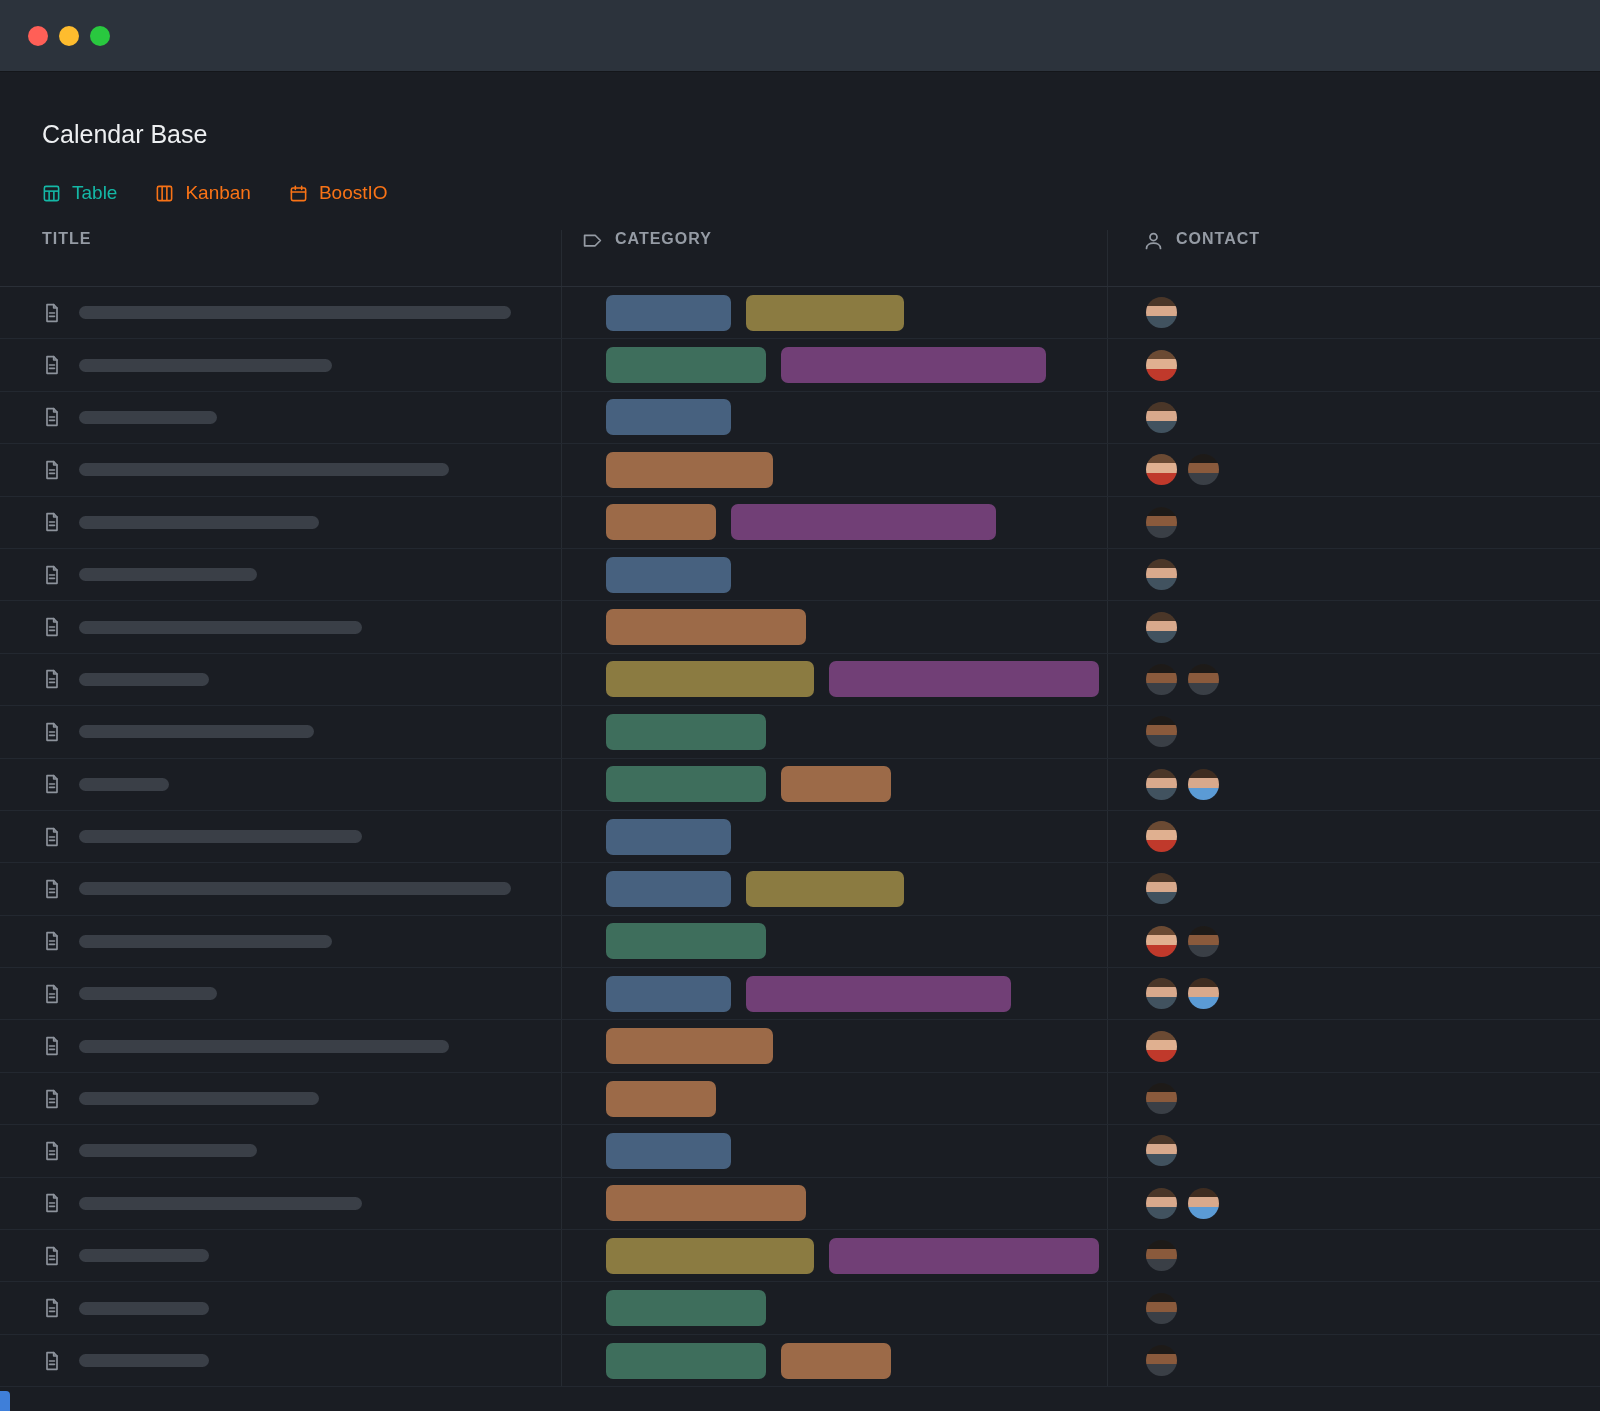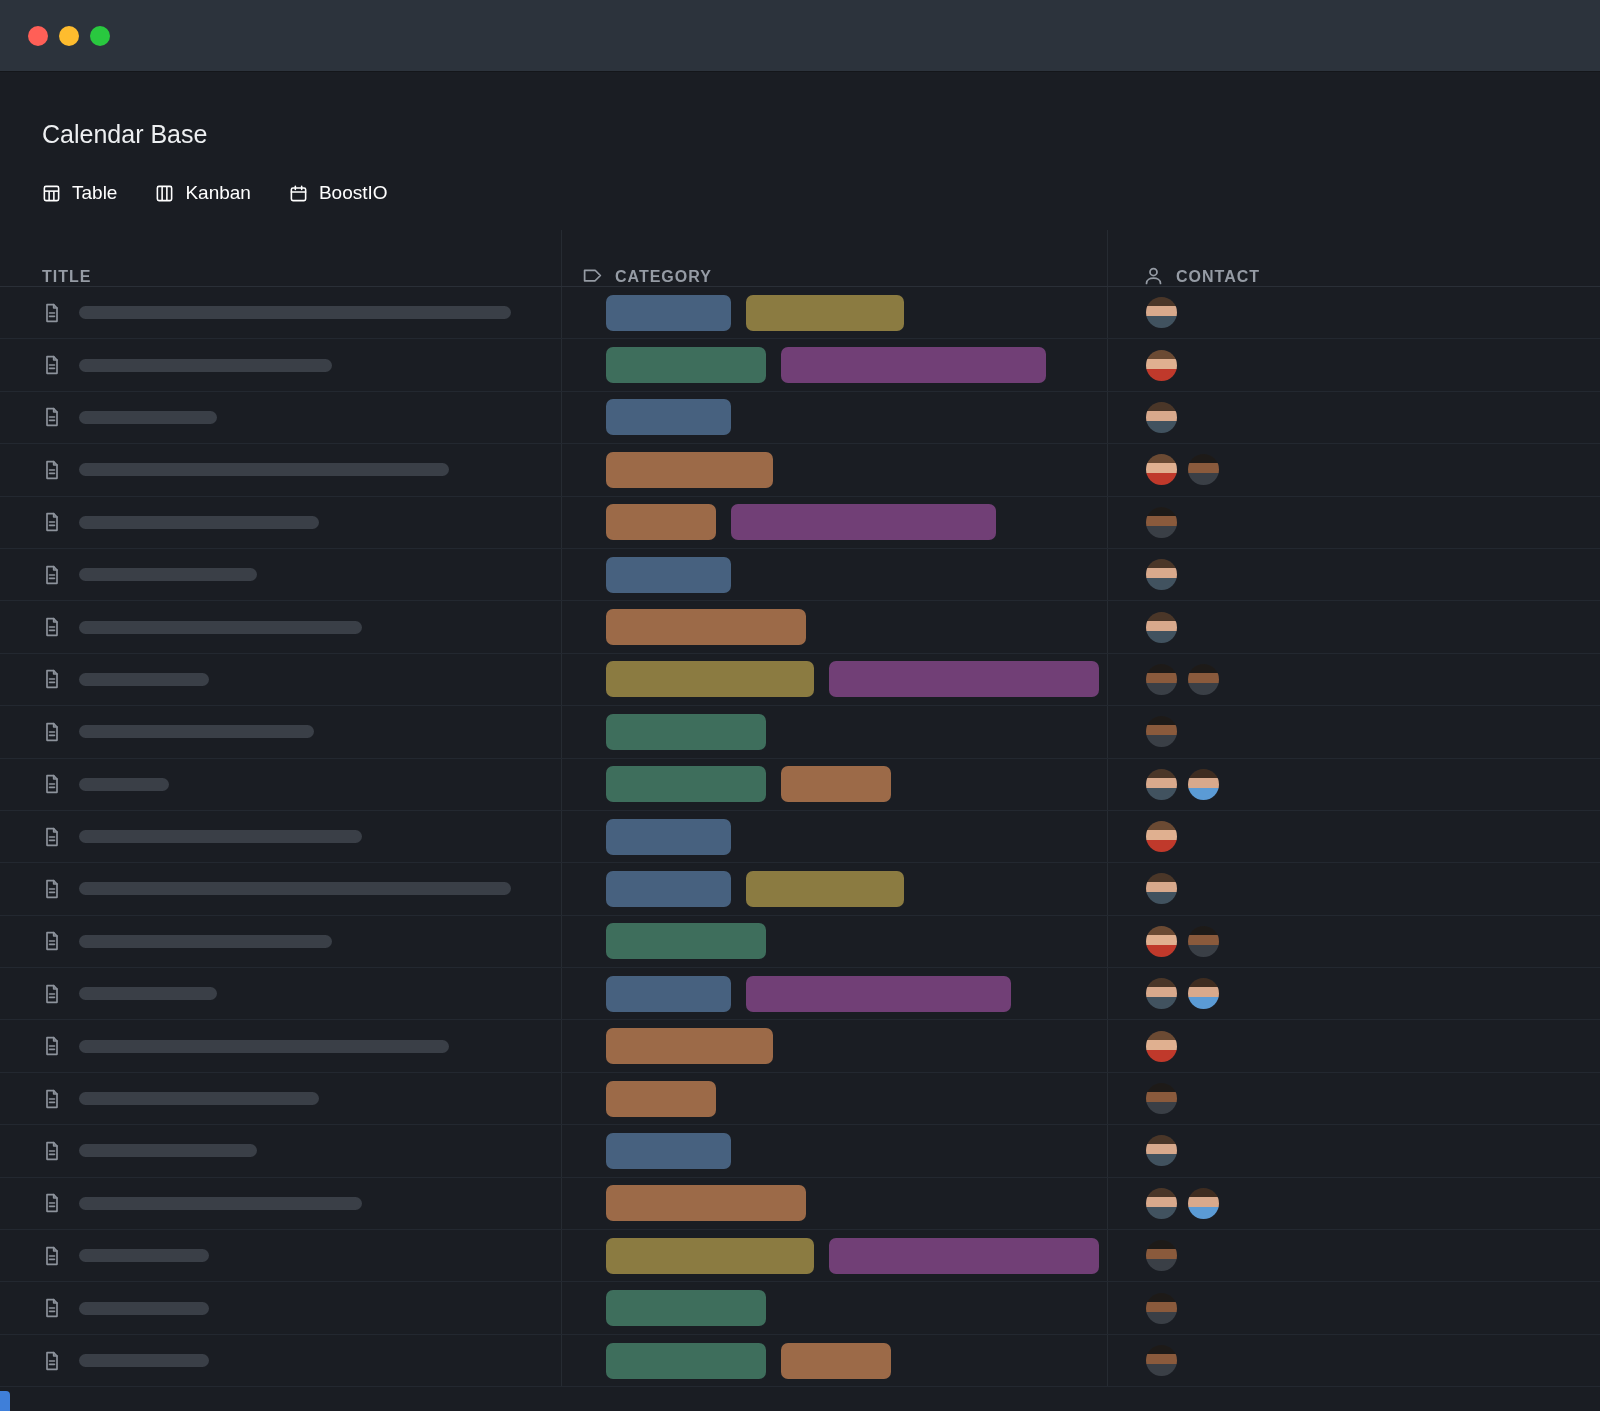--- a/index.html
+++ b/index.html
@@ -35,30 +35,30 @@
   }
   .brand { display: flex; align-items: center; gap: 15px; margin-bottom: 52px; }
   .brand-dot { width: 21px; height: 21px; border-radius: 50%; }
   .brand-name { color: #e9ebed; font-size: 23px; font-weight: 500; letter-spacing: 0.3px; }
   .skel { height: 14px; border-radius: 7px; background: #33373f; margin-bottom: 21px; }
   .skel-group-gap { margin-top: 140px; }
   
   .main { flex: 1; min-width: 0; display: flex; flex-direction: column; padding-top: 48px; }
   .page-title { padding-left: 42px; color: #edeff1; font-size: 25px; font-weight: 500; }
   .tabs { display: flex; gap: 38px; padding-left: 42px; margin-top: 33px; }
-  .tab { display: flex; align-items: center; gap: 11px; color: #ffffff; font-size: 19px; cursor: pointer; }
-  .tab.active { color: #ffffff; }
+  .tab { display: flex; align-items: center; gap: 11px; color: #f97316; font-size: 19px; cursor: pointer; }
+  .tab.active { color: #14b8a6; }
   .tab .icon { display: flex; align-items: center; }
   
   .thead {
     display: flex; margin-top: 26px; height: 57px; flex: 0 0 57px;
     border-bottom: 1px solid #2a2f37;
     color: #959ba4; font-size: 16px; font-weight: bold; letter-spacing: 1px;
   }
-  .hc { display: flex; align-items: flex-end; height: 100%; white-space: nowrap; overflow: hidden; }
+  .hc { display: flex; align-items: flex-start; height: 100%; white-space: nowrap; overflow: hidden; }
   .hc .icon { display: flex; align-items: center; margin-right: 12px; flex: 0 0 auto; }
   .col-title   { width: 561px; flex: 0 0 561px; padding-left: 42px; }
   .col-cat     { width: 546px; flex: 0 0 546px; padding-left: 20px; border-left: 1px solid #262b32; }
   .col-contact { flex: 1; padding-left: 35px; border-left: 1px solid #262b32; }
   .table-body { flex: 1; overflow: hidden; }
   .trow { display: flex; height: 52.4px; border-bottom: 1px solid #232830; }
   .cell { display: flex; align-items: center; height: 100%; overflow: hidden; }
   .cell-title   { width: 561px; flex: 0 0 561px; padding-left: 42px; gap: 17px; }
   .cell-cat     { width: 546px; flex: 0 0 546px; padding-left: 44px; gap: 15px; border-left: 1px solid #262b32; }
   .cell-contact { flex: 1; padding-left: 38px; gap: 11px; border-left: 1px solid #262b32; }

